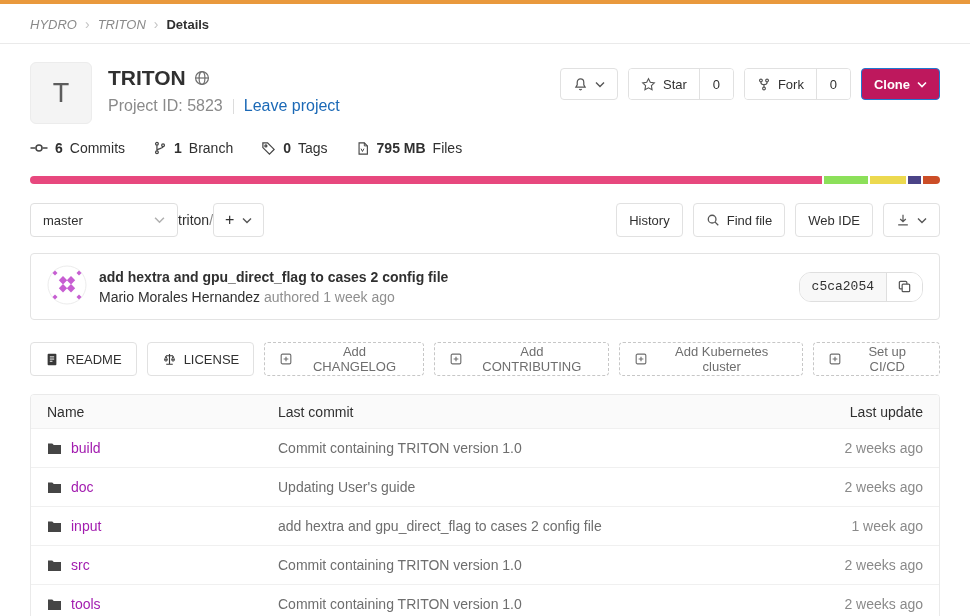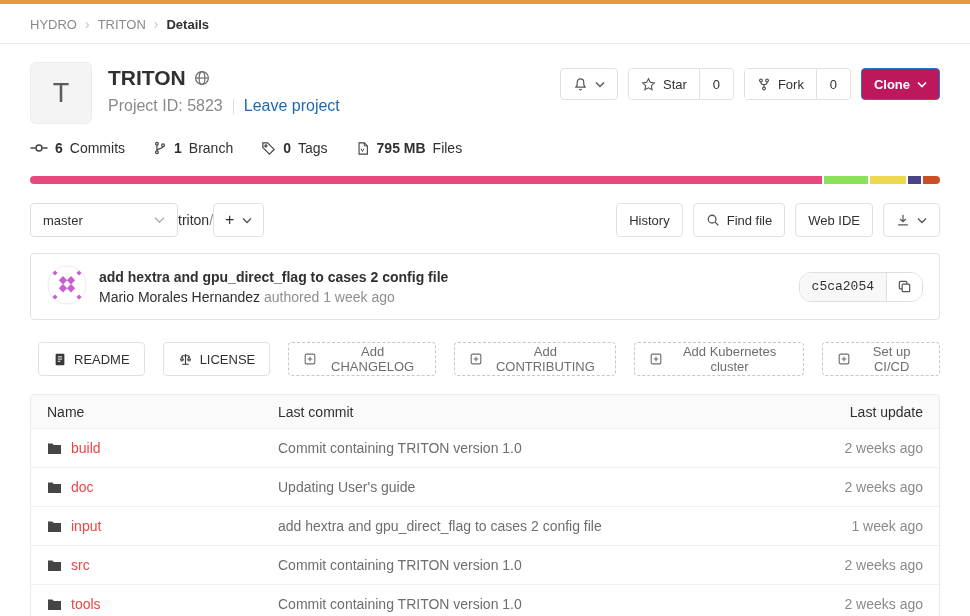--- a/index.html
+++ b/index.html
@@ -8,21 +8,21 @@
     width:970px; height:616px; overflow:hidden;
     background:#fff; color:#303030;
     font-family:"Liberation Sans", sans-serif;
     font-size:14px;
   }
   .topbar { height:4px; background:#e9993d; }
   .page { padding:0 30px; }
 
   
   .breadcrumb { display:flex; align-items:center; gap:8px; padding:12px 0 11px; font-size:13px; color:#8a8a8a; }
-  .bc-link { cursor:pointer; }
+  .bc-link { cursor:pointer;font-style:italic; }
   .bc-sep { color:#c4c4c4; font-size:14px; }
   .bc-current { color:#303030; font-weight:bold; }
   .rule { border-bottom:1px solid #eaeaea; }
 
   
   .proj-header { display:flex; justify-content:space-between; align-items:flex-start; margin-top:18px; }
   .proj-left { display:flex; gap:16px; }
   .proj-avatar {
     width:62px; height:62px; border:1px solid #ececec; background:#f4f4f4; border-radius:6px;
     display:flex; align-items:center; justify-content:center; font-size:27px; color:#5c5c5c;
@@ -77,30 +77,30 @@
   .commit-left { display:flex; gap:12px; align-items:center; }
   .commit-title { font-size:14px; font-weight:bold; cursor:pointer; }
   .commit-author-line { margin-top:4px; font-size:14px; color:#8f8f8f; }
   .commit-author-line .author { color:#303030; cursor:pointer; }
   .sha-group { display:flex; border:1px solid #dfdfdf; border-radius:12px; overflow:hidden; height:30px; }
   .sha-box { background:#f8f8f8; padding:0 12px; display:flex; align-items:center; font-family:"Liberation Mono", monospace; font-size:13px; }
   .copy-btn { width:36px; background:#fff; border:none; border-left:1px solid #dfdfdf; display:flex; align-items:center; justify-content:center; color:#6e6e6e; cursor:pointer; }
 
   
   .quick-actions { display:flex; gap:10px; margin-top:22px; }
-  .qa { height:34px; padding:13px 14px;margin-left:8px; }
+  .qa { height:34px; padding:13px 14px; }
   .qa-dashed { border:1px dashed #c7c7c7; color:#6e6e6e; }
   .qa-dashed .icon { color:#6e6e6e; }
 
   
   .tree-table { margin-top:18px; border:1px solid #eaeaea; border-radius:4px 4px 0 0; overflow:hidden; }
   .tr { display:flex; align-items:center; padding:0 16px; height:39px; border-top:1px solid #f0f0f0; font-size:14px; }
   .tr.head { background:#fafafa; height:33px; border-top:none; color:#303030; }
   .td-name { flex:0 0 231px; display:flex; align-items:center; gap:9px; }
-  .td-name .fname { color:#ef4444; cursor:pointer; }
+  .td-name .fname { color:#a21caf; cursor:pointer; }
   .td-commit { flex:1; color:#6e6e6e; overflow:hidden; white-space:nowrap; text-overflow:ellipsis; }
   .td-commit a { color:#6e6e6e; text-decoration:none; cursor:pointer; }
   .td-time { flex:0 0 140px; text-align:right; color:#8a8a8a; }
   .folder-icon { color:#454545; display:inline-flex; }
   svg { flex:none; }
 </style>
 </head>
 <body>
 
 <div class="topbar"></div>

